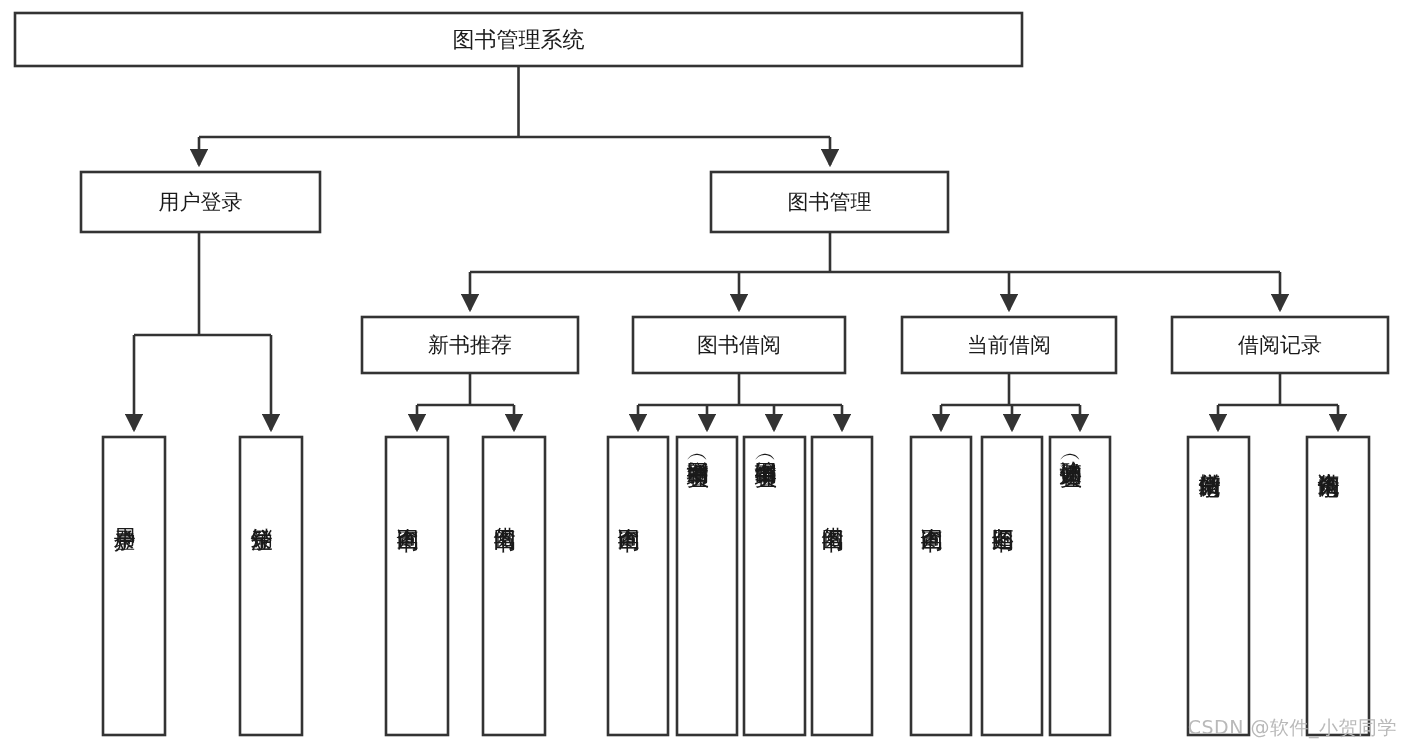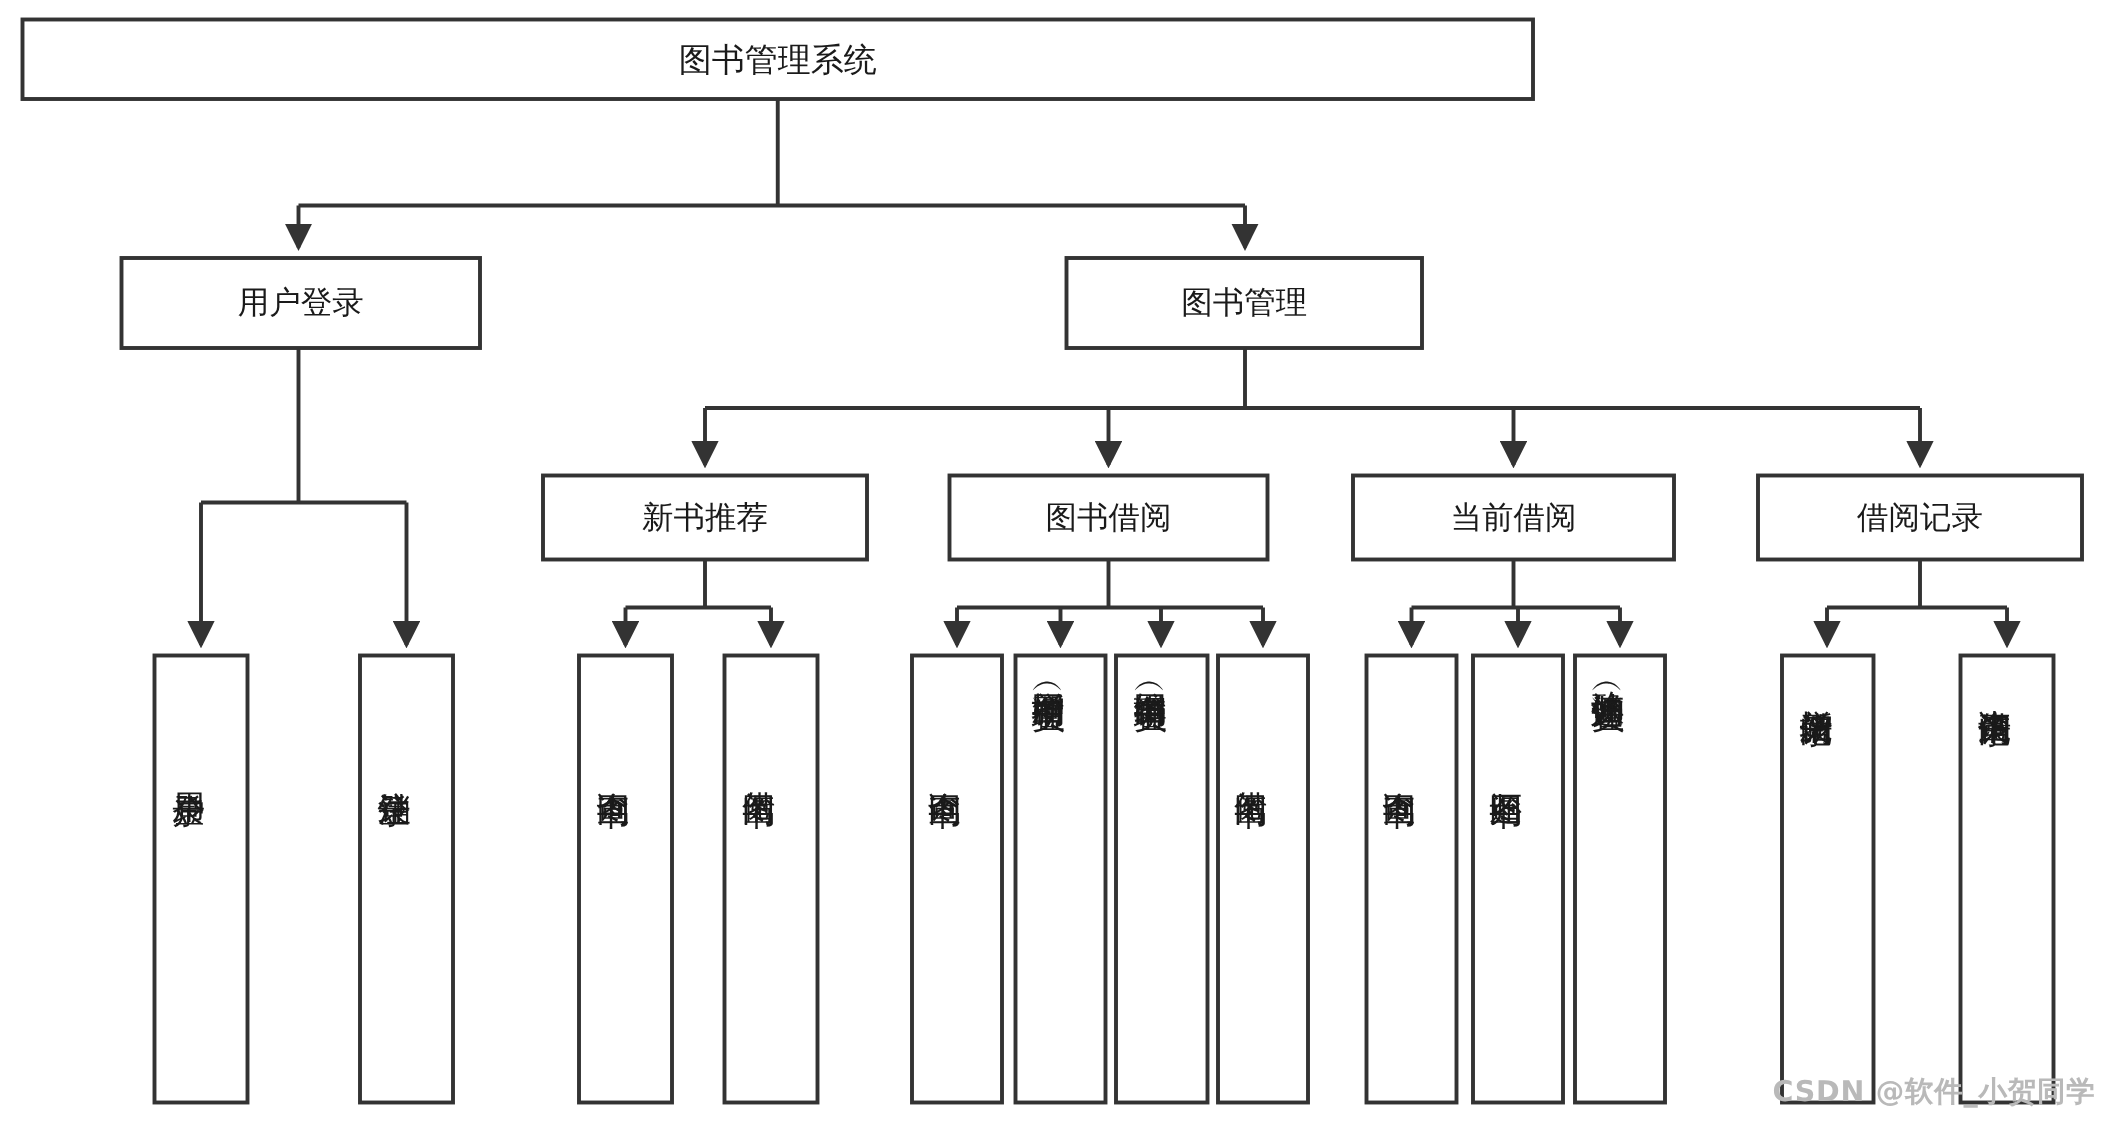--- a/index.html
+++ b/index.html
@@ -69,21 +69,20 @@
   }
   .watermark {
     position: absolute;
     right: 8px;
     bottom: 6px;
     font-family: "DejaVu Sans", "Liberation Sans", sans-serif;
     font-size: 19px;
     color: #b9b9b9;
     letter-spacing: 0.5px;
     white-space: nowrap;
-    font-weight: bold;
   }
 </style>
 </head>
 <body>
 
 <div id="diagram-root">
 
   <svg id="tree-svg" viewBox="0 0 1405 747">
     <defs>
       <marker id="arrow" viewBox="0 0 12 12" refX="10.5" refY="6" markerWidth="7" markerHeight="7" orient="auto-start-reverse">

